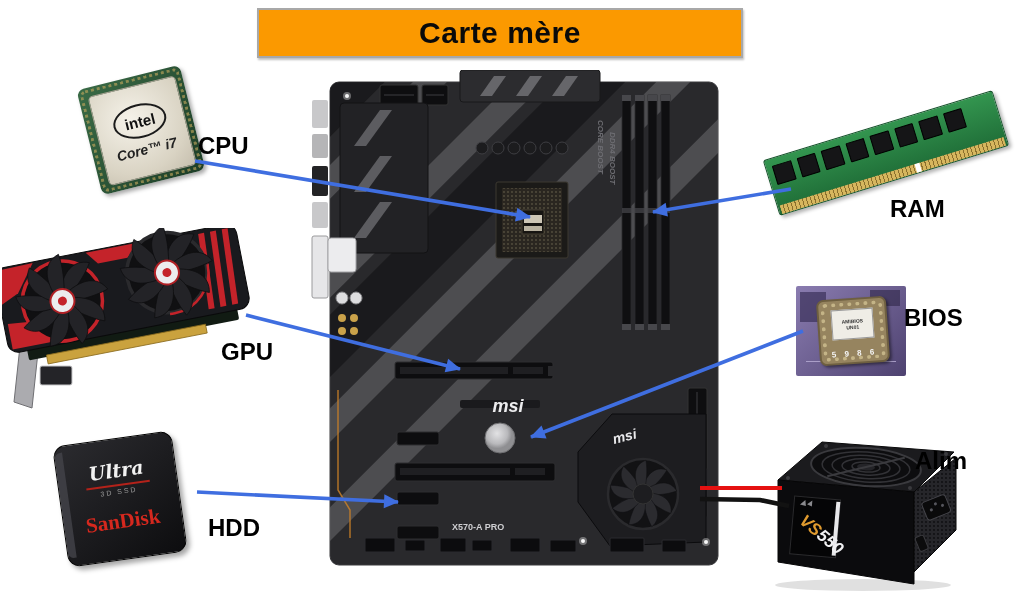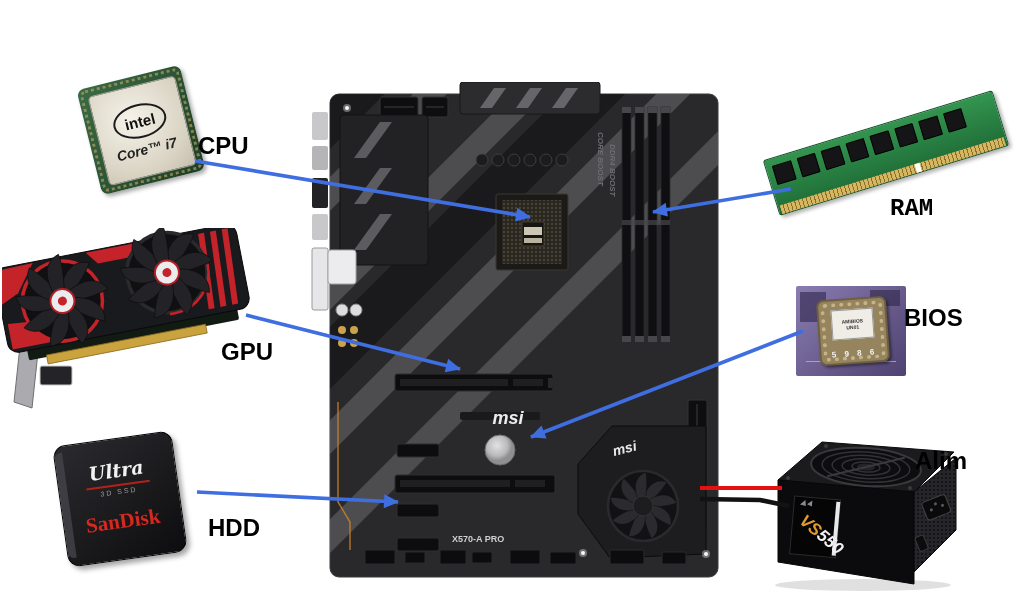--- a/index.html
+++ b/index.html
@@ -56,21 +56,21 @@
   #bios-chip{position:absolute;left:22px;top:12px;width:66px;height:62px;transform:rotate(-4deg);
              background:#96845f;border:2px solid #6e5f40;border-radius:7px;
              box-shadow:2px 2px 3px rgba(0,0,0,.45);}
   .bios-pins{position:absolute;inset:2px;border:4px dotted #cdbd8e;border-radius:5px;opacity:.85;}
   .bios-label{position:absolute;left:12px;top:9px;width:40px;height:28px;background:#efede6;
               border:1px solid #999;display:flex;flex-direction:column;align-items:center;justify-content:center;}
   .bios-label div{font-size:5px;color:#333;font-weight:bold;line-height:1.3;}
   .bios-digits{position:absolute;left:0;right:0;bottom:4px;text-align:center;font-size:8px;color:#f5f5f5;
                letter-spacing:3px;font-weight:bold;}
   
-  #board-wrap{left:310px;top:82px;width:420px;height:500px;text-align:right;}
+  #board-wrap{left:310px;top:70px;width:420px;height:500px;text-align:right;}
   #gpu-img{left:2px;top:228px;width:272px;height:182px;}
   #psu-img{left:768px;top:424px;width:200px;height:168px;}
   #overlay{left:0;top:0;width:1024px;height:596px;pointer-events:none;}
   svg{display:block;}
 </style>
 </head>
 <body>
 
 <div id="canvas">
 
@@ -255,20 +255,23 @@
         <circle cx="37" cy="26" r="4" opacity=".35"></circle>
           <circle cx="37" cy="26" r="2" opacity=".95"></circle>
         <circle cx="273" cy="471" r="4" opacity=".35"></circle>
           <circle cx="273" cy="471" r="2" opacity=".95"></circle>
         <circle cx="396" cy="472" r="4" opacity=".35"></circle>
           <circle cx="396" cy="472" r="2" opacity=".95"></circle>
       </g>
     </svg>
   </div>
 
+  <div class="abs" id="banner">
+    <span>Carte mère</span>
+  </div>
 
   <div class="abs" id="cpu-img">
     <div id="cpu-rot">
       <div class="cpu-pcb">
           <div class="cpu-pins"></div>
         </div>
       <div class="cpu-ihs">
         <div class="intel-oval">
             <span>intel</span>
           </div>
@@ -352,21 +355,21 @@
           <div class="ram-chip"></div>
         <div class="ram-chip"></div>
           <div class="ram-chip"></div>
           <div class="ram-chip"></div>
           <div class="ram-chip"></div>
       </div>
       <div class="ram-pins"></div>
       <div class="ram-notch"></div>
     </div>
   </div>
-  <div class="abs lbl" style="left:890px;top:195px;font-family:Liberation Mono, monospace;">RAM</div>
+  <div class="abs lbl" style="left:890px;top:195px;">RAM</div>
 
   <div class="abs" id="bios-img">
     <div class="bios-noise1"></div>
     <div class="bios-noise2"></div>
     <div class="bios-noise3"></div>
     <div id="bios-chip">
       <div class="bios-pins"></div>
       <div class="bios-label">
         <div>AMIBIOS</div>
         <div>UN01</div>

